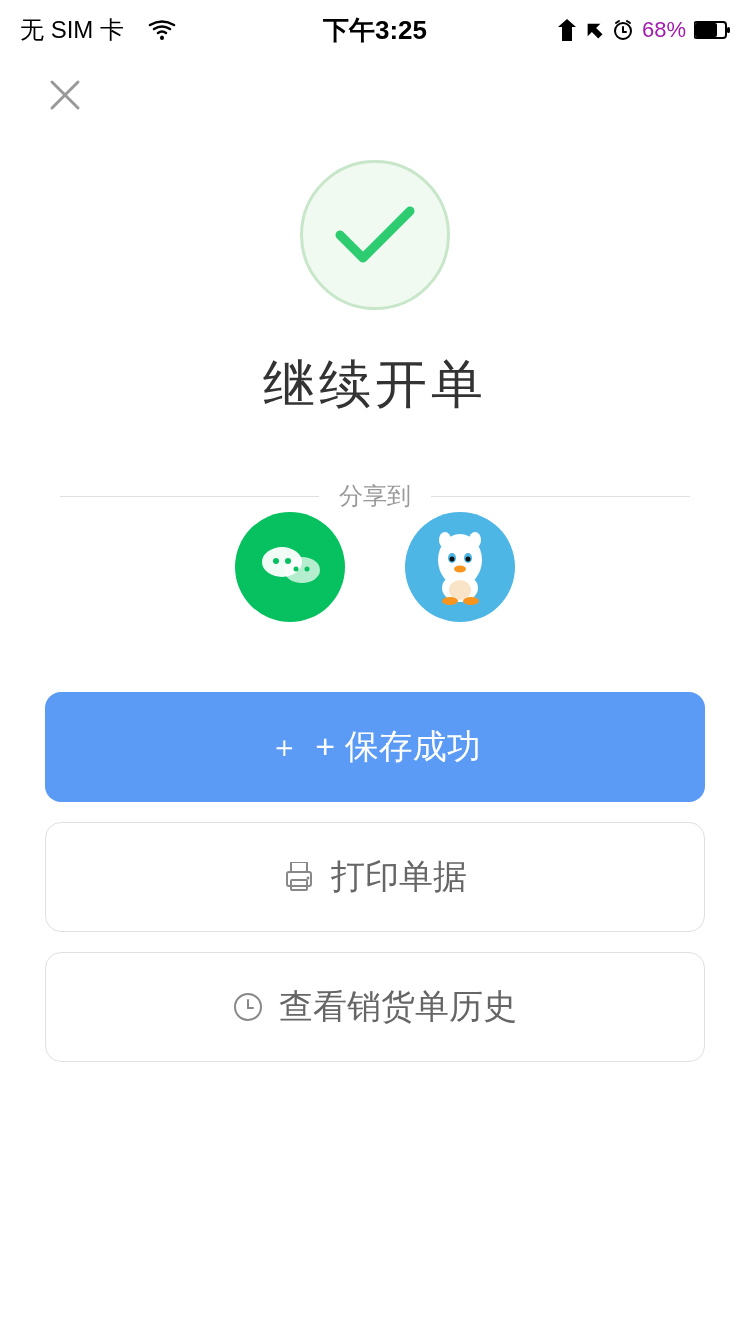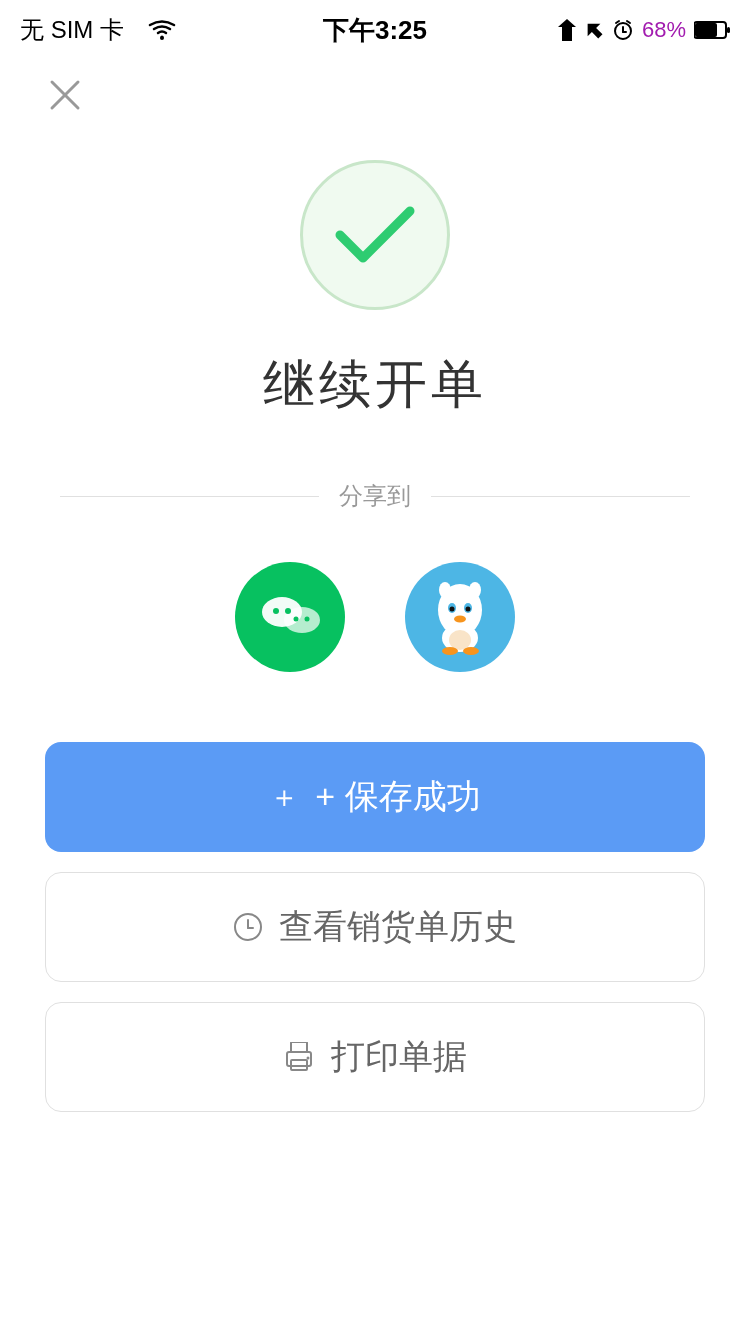--- a/index.html
+++ b/index.html
@@ -98,21 +98,20 @@
       margin-bottom: 60px;
       letter-spacing: 4px;
     }
 
     
     .share-divider {
       width: 100%;
       display: flex;
       align-items: center;
       padding: 0 60px;
-      margin-bottom: 50px;
     }
     .divider-line {
       flex: 1;
       height: 1px;
       background: #e0e0e0;
     }
     .share-label {
       font-size: 24px;
       color: #999999;
       padding: 0 20px;
@@ -277,39 +276,39 @@
         <ellipse cx="47" cy="10" rx="6" ry="8" fill="white"></ellipse>
       </svg>
     </div>
   </div>
 
   <div class="action-buttons">
 
     <button class="action-btn primary">
       <span class="btn-icon">＋</span>
       <span>+ 保存成功</span>
-    </button>
-
-    <button class="action-btn secondary">
-      <span class="btn-icon">
-        <svg width="30" height="30" viewBox="0 0 30 30" fill="none">
-          <circle cx="15" cy="15" r="13" stroke="#888" stroke-width="2"></circle>
-          <line x1="15" y1="8" x2="15" y2="16" stroke="#888" stroke-width="2" stroke-linecap="round"></line>
-          <line x1="15" y1="16" x2="20" y2="16" stroke="#888" stroke-width="2" stroke-linecap="round"></line>
-        </svg>
-      </span>
-      <span>查看销货单历史</span>
     </button>
 
     <button class="action-btn secondary">
       <span class="btn-icon">
         <svg width="32" height="30" viewBox="0 0 32 30" fill="none">
           <rect x="4" y="10" width="24" height="14" rx="2" stroke="#888" stroke-width="2"></rect>
           <rect x="8" y="0" width="16" height="10" rx="1" stroke="#888" stroke-width="2"></rect>
           <rect x="8" y="18" width="16" height="10" rx="1" stroke="#888" stroke-width="2"></rect>
           <circle cx="25" cy="16" r="1.5" fill="#888"></circle>
         </svg>
       </span>
       <span>打印单据</span>
     </button>
+
+    <button class="action-btn secondary">
+      <span class="btn-icon">
+        <svg width="30" height="30" viewBox="0 0 30 30" fill="none">
+          <circle cx="15" cy="15" r="13" stroke="#888" stroke-width="2"></circle>
+          <line x1="15" y1="8" x2="15" y2="16" stroke="#888" stroke-width="2" stroke-linecap="round"></line>
+          <line x1="15" y1="16" x2="20" y2="16" stroke="#888" stroke-width="2" stroke-linecap="round"></line>
+        </svg>
+      </span>
+      <span>查看销货单历史</span>
+    </button>
   </div>
 
 </div>
 
 </body></html>

